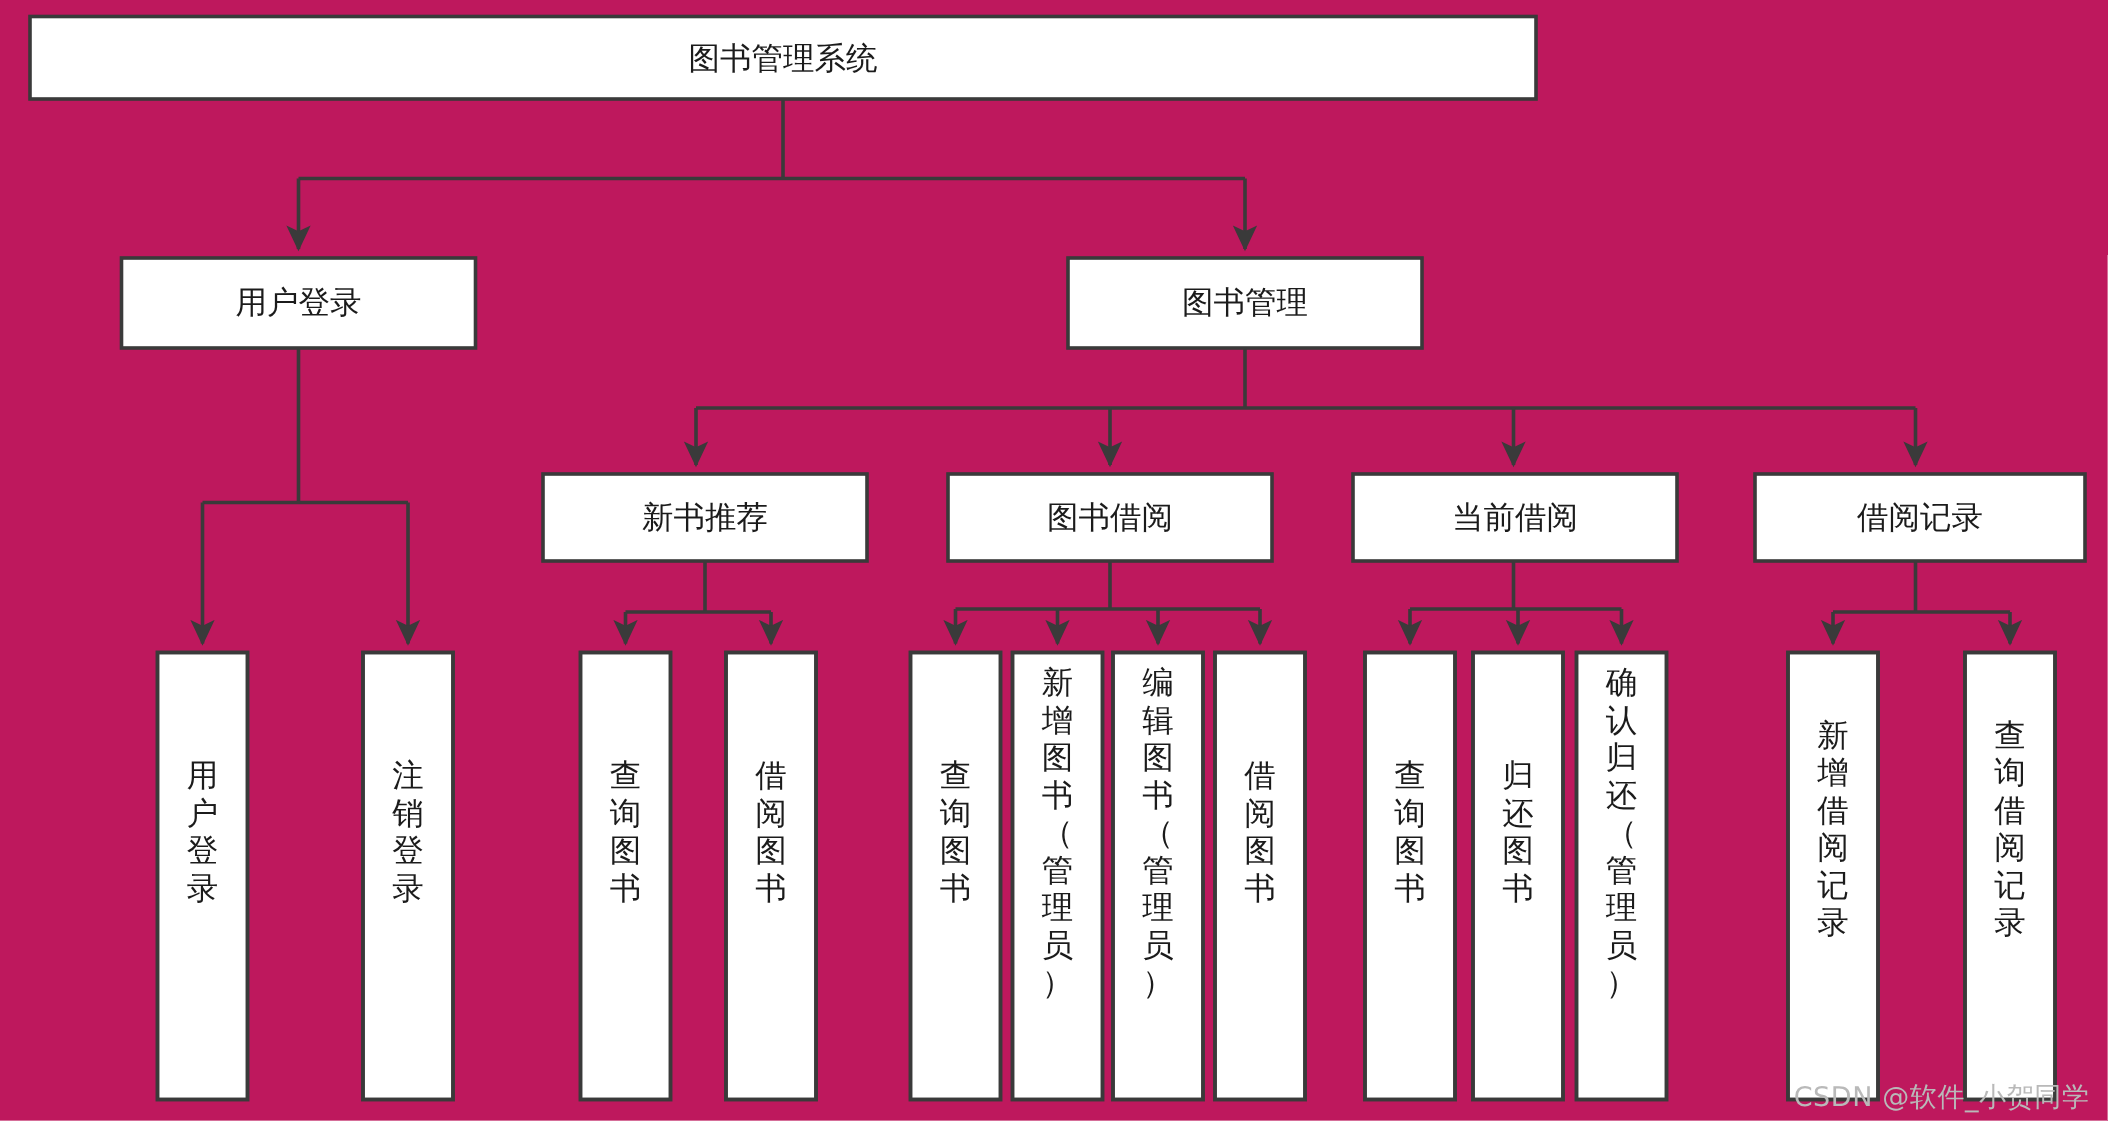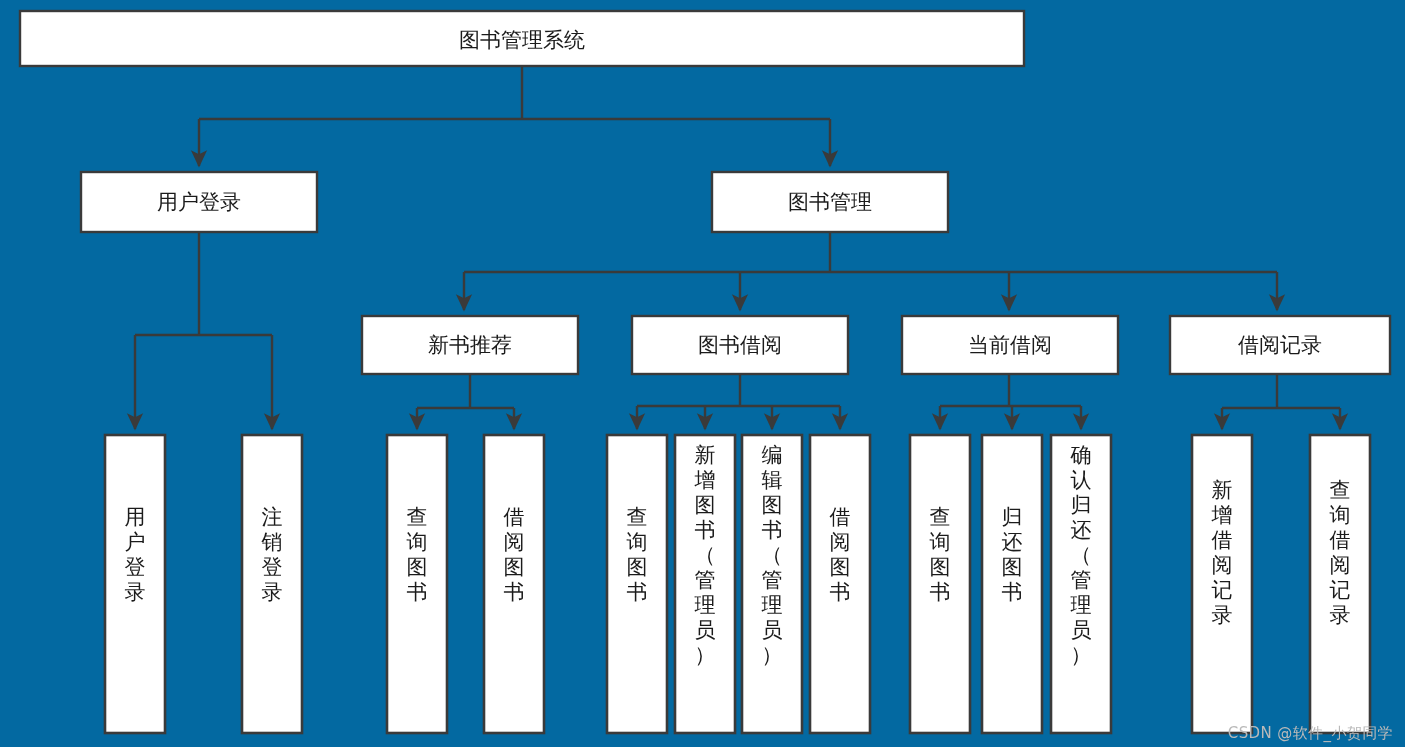--- a/index.html
+++ b/index.html
@@ -11,21 +11,21 @@
   body {
     width: 1405px;
     height: 747px;
     overflow: hidden;
     font-family: "DejaVu Sans", "Liberation Sans", sans-serif;
   }
   #diagram-root {
     position: relative;
     width: 1405px;
     height: 747px;
-    background: #0369a1;
+    background: #be185d;
   }
   svg#flowchart {
     position: absolute;
     top: 0;
     left: 0;
     width: 1405px;
     height: 747px;
     display: block;
   }
   .node-box {
@@ -64,21 +64,21 @@
     font-family: "DejaVu Sans", "Liberation Sans", sans-serif;
     font-size: 21px;
     fill: #1b1b1b;
     text-anchor: middle;
   }
   .watermark {
     position: absolute;
     right: 12px;
     bottom: 4px;
     font-family: "DejaVu Sans", "Liberation Sans", sans-serif;
-    font-size: 15px;
+    font-size: 18px;
     color: #b9b9b9;
     letter-spacing: 0.4px;
     white-space: nowrap;
     user-select: none;
   }
 </style>
 </head>
 <body>
 
 <div id="diagram-root">

